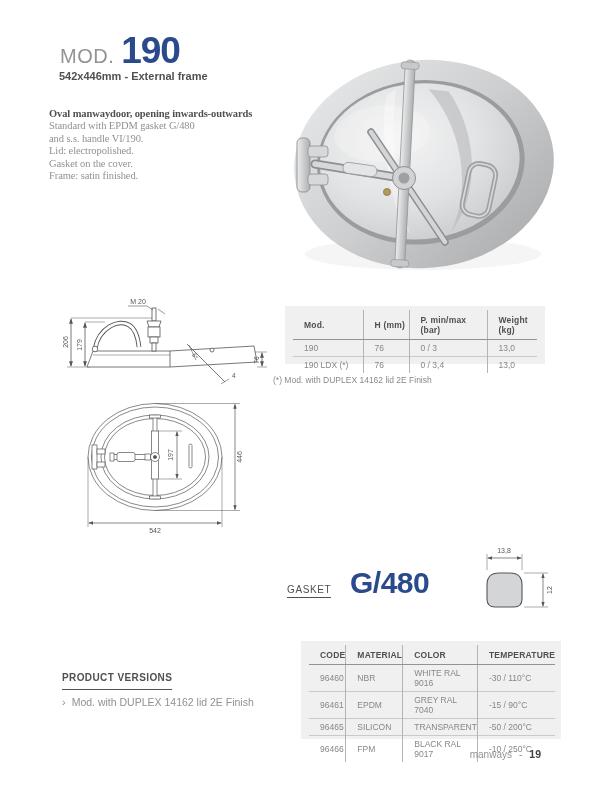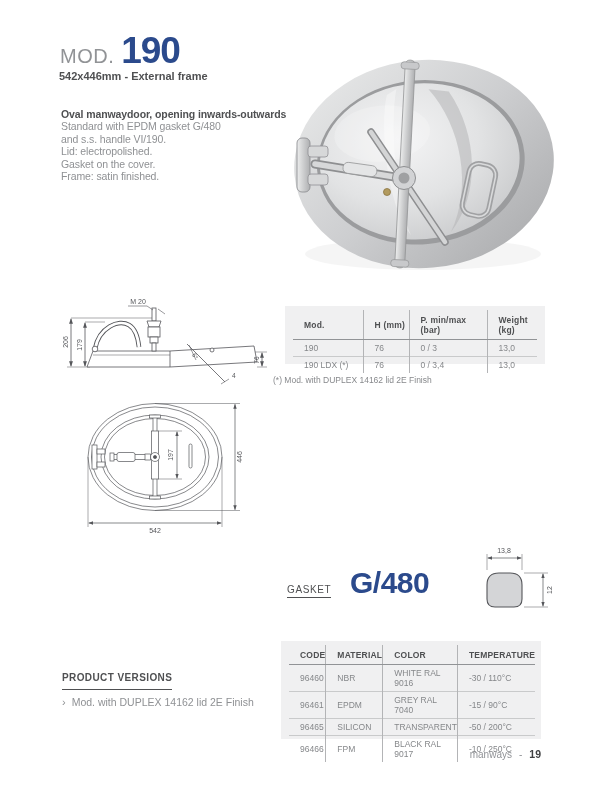--- a/index.html
+++ b/index.html
@@ -7,28 +7,28 @@
     position:relative;width:612px;height:792px;background:#ffffff;
     font-family:"Liberation Sans",sans-serif;overflow:hidden;margin:0 auto;
     color:#8f9194;
   }
   
   .title-block{position:absolute;left:60px;top:30px;display:flex;align-items:baseline;gap:7px;}
   .mod-label{font-size:20px;color:#919396;letter-spacing:.5px;}
   .model-number{font-size:37px;font-weight:bold;color:#2b4a8c;letter-spacing:-1px;}
   .subtitle{position:absolute;left:59px;top:70px;font-size:11px;font-weight:bold;color:#4f5052;}
   
-  .desc{position:absolute;left:61px;top:108px;font-size:10.5px;line-height:12.4px;color:#8f9194;letter-spacing:-.1px;}
+  .desc{position:absolute;left:49px;top:108px;font-size:10.5px;line-height:12.4px;color:#8f9194;letter-spacing:-.1px;font-family:Liberation Serif, serif;}
   .desc-title{font-weight:bold;color:#4f5052;}
   .aisi{position:absolute;left:61px;top:194px;font-size:10.5px;line-height:11.8px;color:#8f9194;letter-spacing:-.1px;}
   .ped{font-weight:bold;color:#4f5052;}
   
   .tbl-block{position:absolute;background:#f0f0f1;width:260px;}
   .spec-block{left:285px;top:306px;height:58px;}
-  .mat-block{left:281px;top:641px;height:98px;}
+  .mat-block{left:301px;top:641px;height:98px;}
   table{border-collapse:collapse;font-size:8.5px;width:244px;margin:4px 8px;}
   th{font-weight:bold;color:#4f5052;text-align:left;padding:5px 0 4px 11px;border-bottom:1px solid #919396;letter-spacing:.2px;}
   td{color:#85878a;padding:3px 0 3px 11px;border-top:1px solid #c9cacb;}
   tr:first-child td{border-top:none;}
   th+th, td+td{border-left:1px solid #b3b4b6;}
   thead th{border-left-color:#b3b4b6;}
   .spec-block col.c1{width:70px}.spec-block col.c2{width:46px}.spec-block col.c3{width:78px}.spec-block col.c4{width:50px}
   .mat-block col.c1{width:58px}.mat-block col.c2{width:47px}.mat-block col.c3{width:83px}.mat-block col.c4{width:56px}
   .footnote{position:absolute;left:273px;top:375px;font-size:8.5px;color:#87898c;}
   

